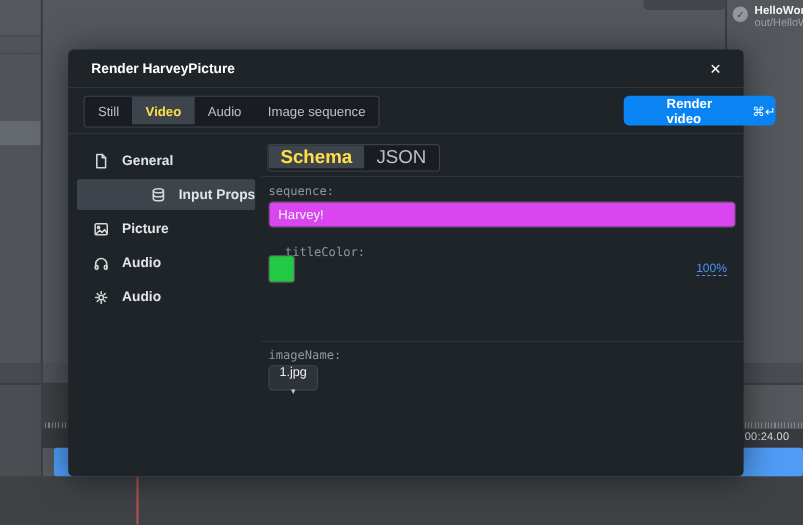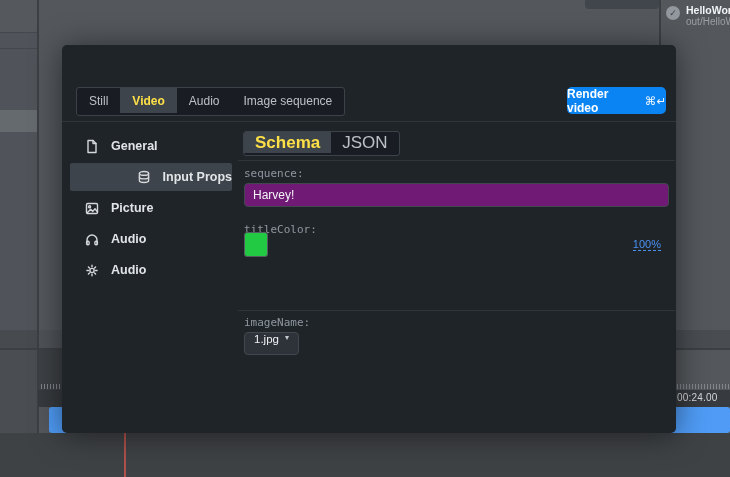--- a/index.html
+++ b/index.html
@@ -49,49 +49,49 @@
   .m-title{position:absolute;left:21px;top:10px;font-size:12.5px;font-weight:bold;color:#fff;}
   .m-close{position:absolute;right:16px;top:8px;font-size:13px;color:#fff;cursor:pointer;padding:2px 4px;}
 
   .seg{display:inline-flex;border:1px solid #3c4249;border-radius:3px;overflow:hidden;background:#191d23;}
   .seg > div{padding:0 12px;font-size:12px;color:#bcc1c6;cursor:pointer;display:flex;align-items:center;}
   .seg > div.active{background:#3e444b;color:#fde047;font-weight:bold;}
   .m-tabs{left:14px;top:42px;height:27px;}
   .m-tabs > div{height:25px;}
 
   .render-btn{left:505px;top:42px;width:99px;height:27px;border-radius:5px;background:#0b84f3;color:#fff;
-              display:flex;align-items:center;justify-content:center;gap:6px;font-size:12px;font-weight:600;cursor:pointer;}
+              display:flex;align-items:center;justify-content:center;gap:6px;font-size:12px;font-weight:600;cursor:pointer;padding-left:39px;}
   .render-btn .shortcut{font-weight:400;font-size:11.5px;opacity:.95;}
 
   .m-divider{left:0;top:76px;width:100%;height:1px;background:#30353b;}
 
   .m-side{left:8px;top:87px;width:162px;}
   .side-item{height:28px;margin-bottom:3px;display:flex;align-items:center;gap:12px;padding-left:15px;
              font-size:12.5px;font-weight:bold;color:#e2e5e8;border-radius:2px;cursor:pointer;}
   .side-item.active{background:#3e444b;justify-content:flex-end;}
   .side-item svg{flex:0 0 14px;stroke:#d4d8db;fill:none;stroke-width:1.4;stroke-linecap:round;stroke-linejoin:round;}
 
   .m-content{left:176px;top:84px;width:437px;}
   .view-tabs{position:absolute;left:5px;top:2px;height:23px;}
   .view-tabs > div{height:21px;font-size:17px;padding:0 11px;}
   .c-div{position:absolute;left:0;width:437px;height:1px;background:#30353b;}
   .c-div.d1{top:31px;} .c-div.d3{top:181px;}
   .mono-label{position:absolute;left:6px;font-family:"DejaVu Sans Mono","Liberation Mono",monospace;
               font-size:11px;color:#8f979e;}
-  .lbl-1{top:38px;} .lbl-2{top:94px;} .lbl-3{top:187px;}
-  .text-input{position:absolute;box-sizing:border-box;background:#701a75;border:1px solid #41474e;border-radius:4px;
+  .lbl-1{top:38px;} .lbl-2{top:94px;margin-left:15px;} .lbl-3{top:187px;}
+  .text-input{position:absolute;box-sizing:border-box;background:#d946ef;border:1px solid #41474e;border-radius:4px;
               color:#f2f4f6;font-size:12px;padding:0 8px;font-family:"Liberation Sans",sans-serif;outline:none;}
   .inp-title{left:6px;top:54px;width:425px;height:24px;}
   .color-row{position:absolute;left:6px;top:103px;width:425px;height:25px;display:flex;align-items:center;}
   .swatch{width:24px;height:25px;box-sizing:border-box;border:1px solid #555b61;border-radius:3px;cursor:pointer;}
   .inp-hex{position:static;width:357px;height:25px;margin-left:2px;}
   .pct-link{margin-left:auto;margin-right:8px;font-size:11px;color:#4a91f2;border-bottom:1px dashed #4a91f2;cursor:pointer;}
-  .select{position:absolute;left:6px;top:203px;height:23px;box-sizing:border-box;display:inline-flex;
+  .select{position:absolute;left:6px;top:203px;height:23px;box-sizing:border-box;display:inline-flex;align-items:center;
           gap:6px;padding:0 9px;background:#2e333a;border:1px solid #41474e;border-radius:4px;
-          color:#eef1f3;font-size:11.5px;cursor:pointer;}
+          color:#eef1f3;font-size:11.5px;cursor:pointer;flex-direction:column;}
   .select .caret{font-size:8px;color:#c4c9ce;}
 </style>
 </head>
 <body>
 
 <div class="stage">
 
   <div class="abs bg-left-col"></div>
   <div class="abs bg-left-top"></div>
   <div class="abs bg-left-div1"></div>
@@ -120,20 +120,24 @@
   <div class="abs tl-ticks-r"></div>
   <div class="abs tl-tcrow">
     <div class="abs tl-timecode" style="left:639px;top:2px;">00:24.00</div>
   </div>
   <div class="abs tl-bottom"></div>
   <div class="abs tl-bar" style="background-color: rgb(79, 155, 245);"></div>
   <div class="abs tl-playhead" style="background-color: rgb(176, 81, 75);"></div>
 
   <div class="abs modal">
 
+    <div class="m-header">
+      <div class="m-title">Render HarveyPicture</div>
+      <div class="m-close">✕</div>
+    </div>
 
     <div class="abs seg m-tabs">
       <div>Still</div>
       <div class="active">Video</div>
       <div>Audio</div>
       <div>Image sequence</div>
     </div>
 
     <div class="abs render-btn" style="background-color: rgb(11, 132, 243);">
       <span>Render video</span>

